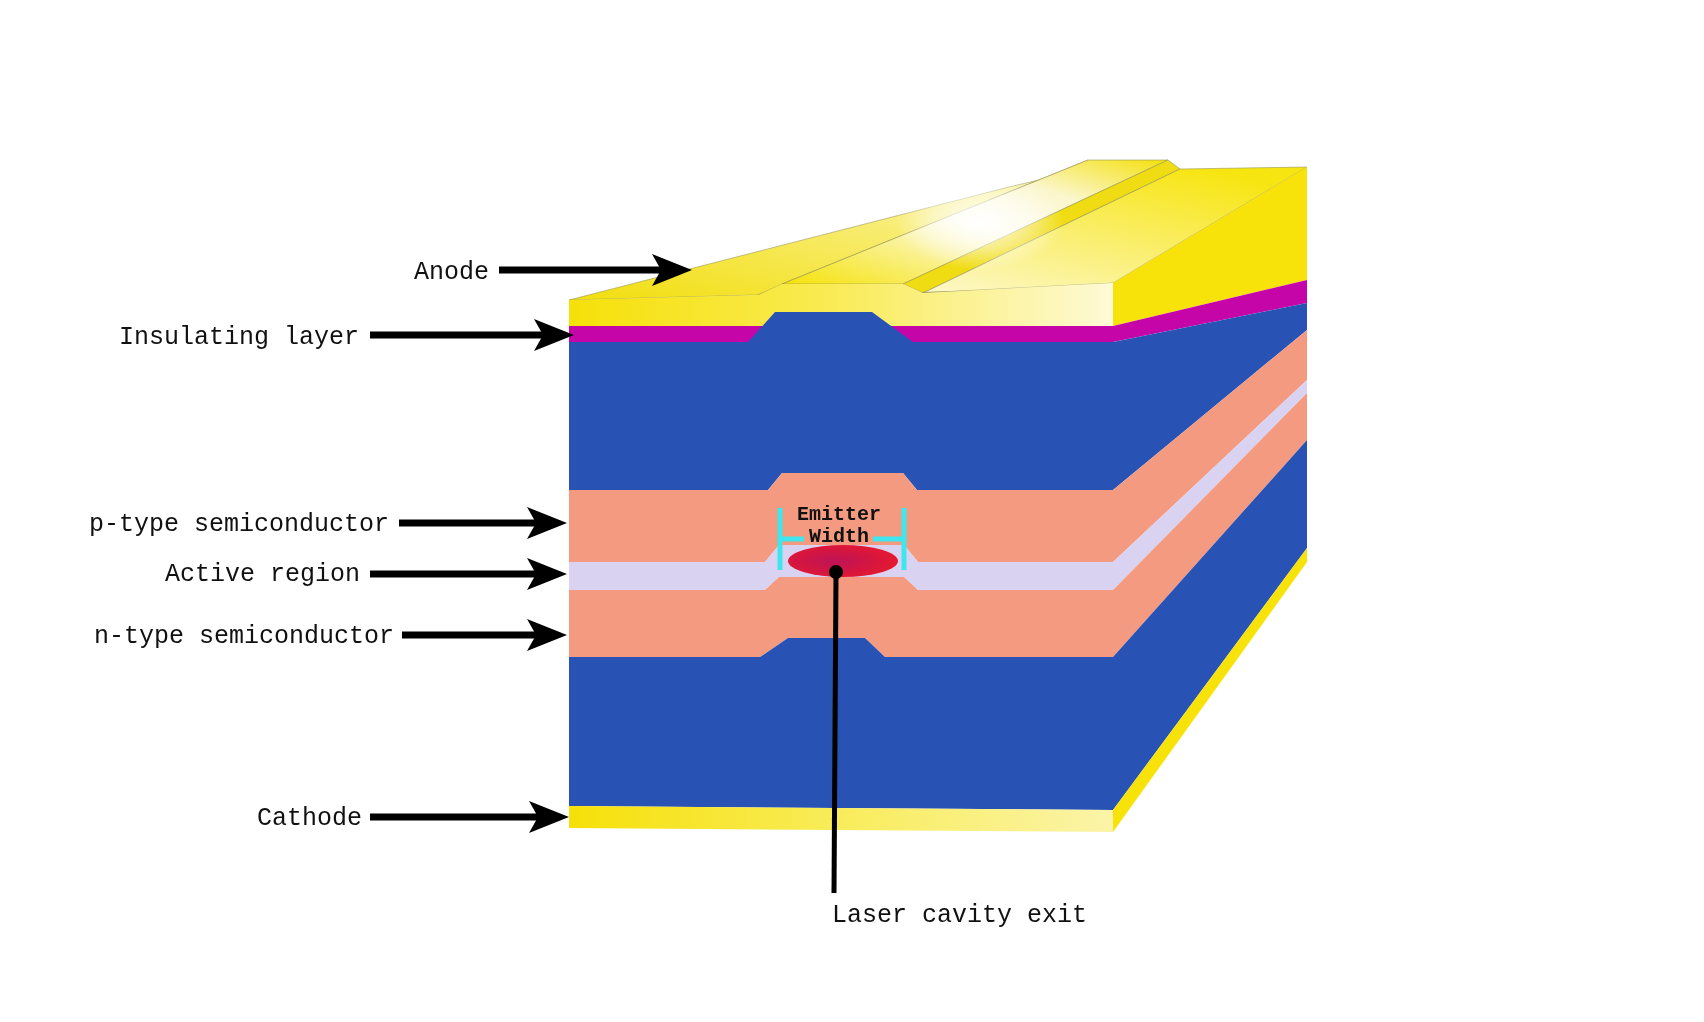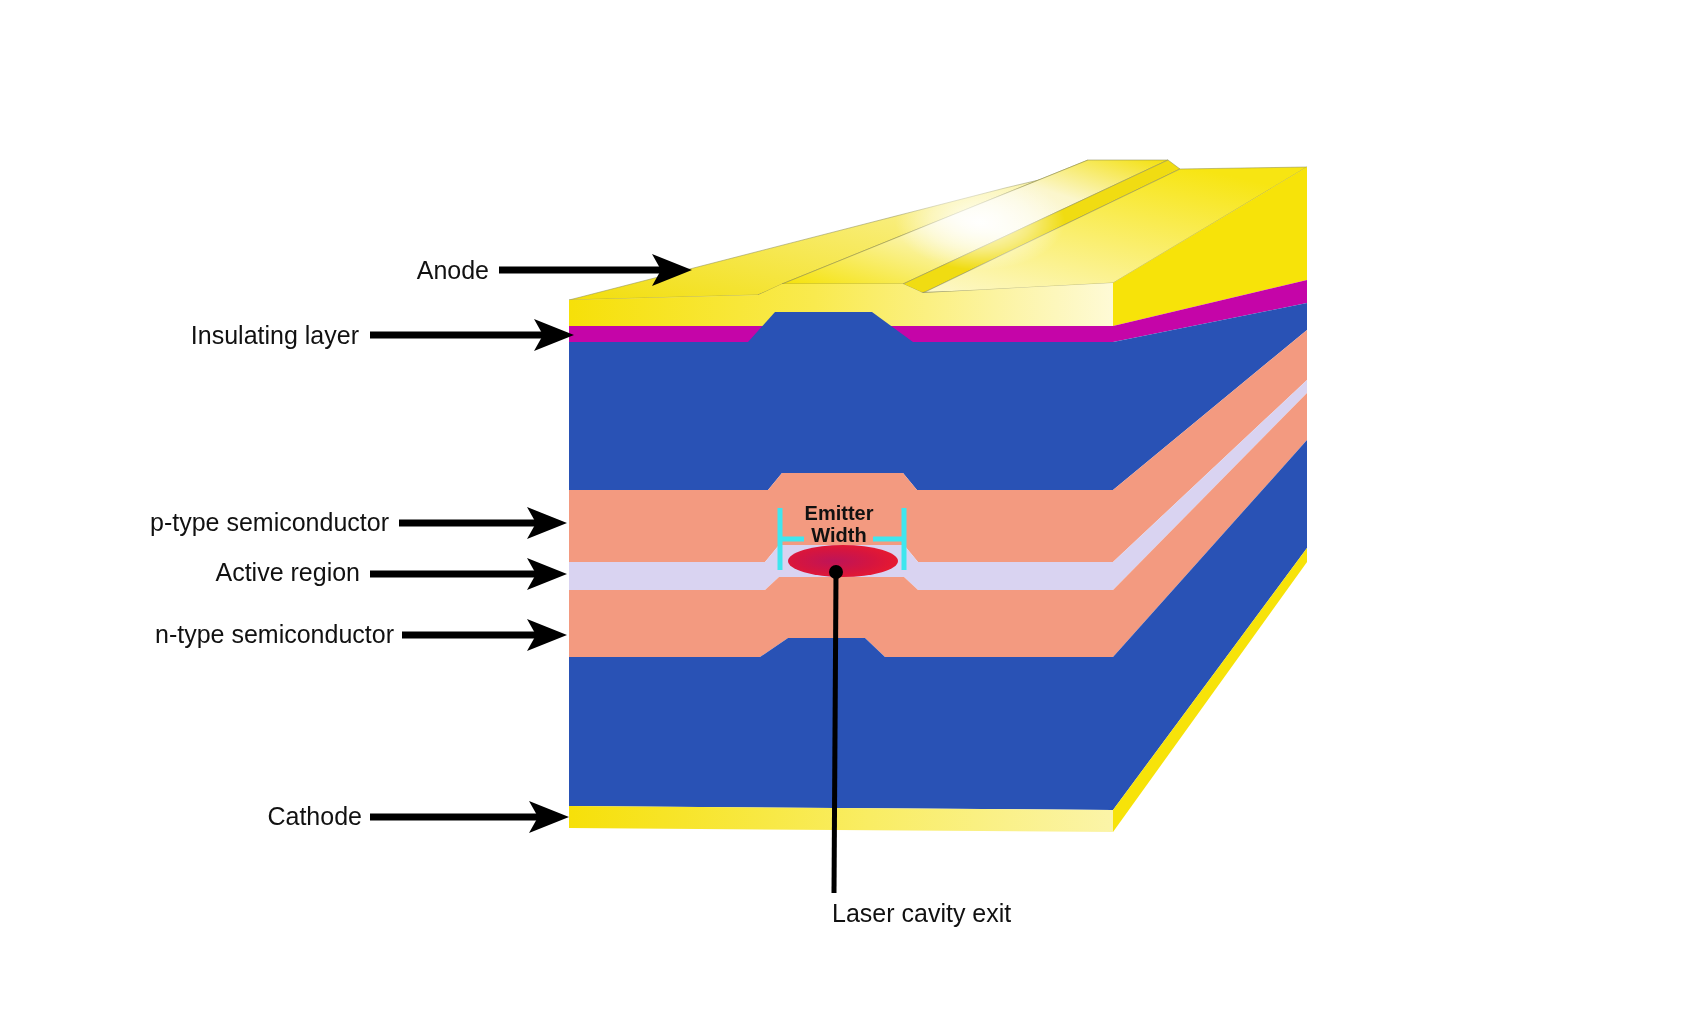--- a/index.html
+++ b/index.html
@@ -1,17 +1,17 @@
 <!DOCTYPE html>
 <html><head>
 <meta charset="utf-8">
 <style>
   html,body{margin:0;padding:0;background:#ffffff;}
   .stage{position:relative;width:1704px;height:1022px;background:#fff;overflow:hidden;
-         font-family:Liberation Sans, sans-serif;}
+         font-family:Liberation Mono, monospace;}
   svg{position:absolute;left:0;top:0;}
   text{fill:#111;}
   .lbl{font-size:25px;}
   .lbl-bold{font-size:20px;font-weight:bold;}
   .arrow-line{stroke:#000;stroke-width:7;}
   .pointer{stroke:#000;stroke-width:5;}
   .bracket{stroke-width:5;fill:none;stroke-linecap:butt;}
   .facet{stroke:#8f8f5a;stroke-width:1;stroke-opacity:.55;}
 </style>
 </head>

